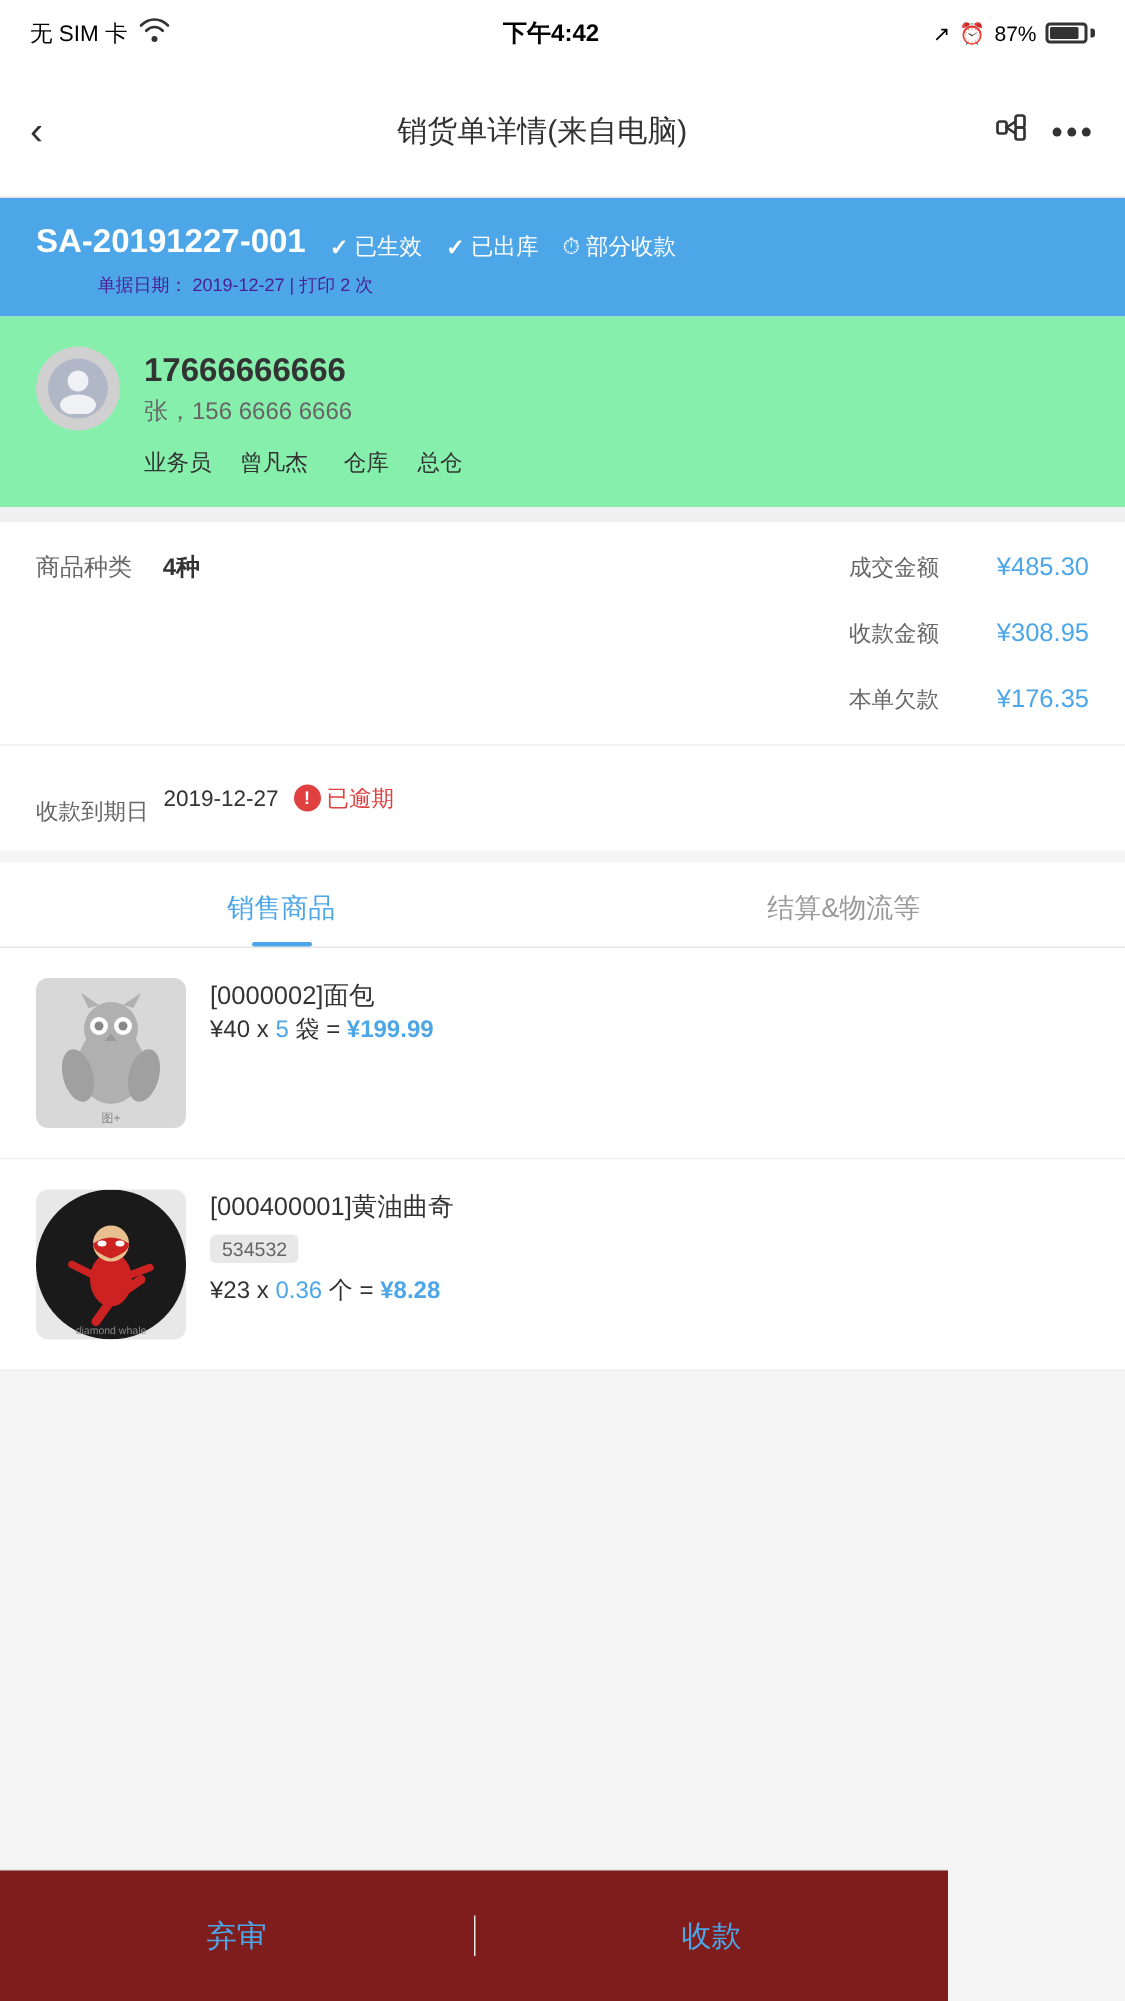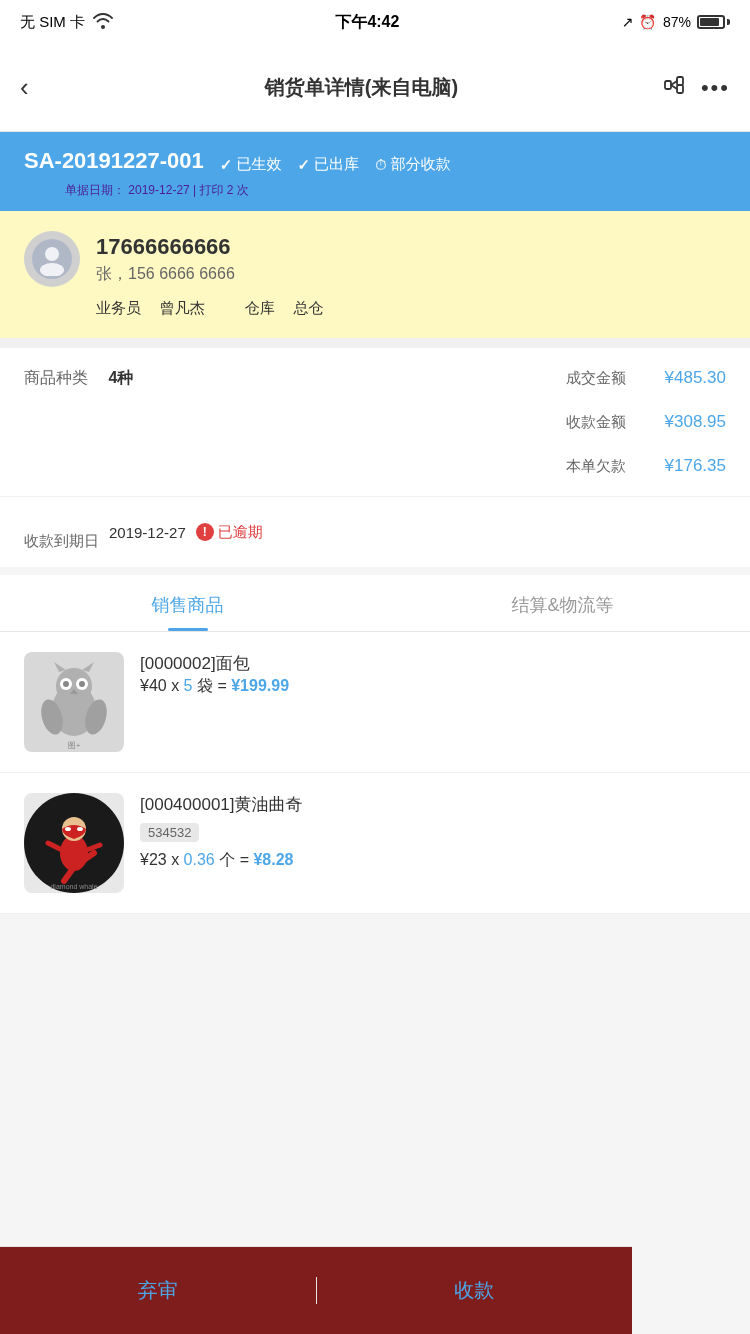--- a/index.html
+++ b/index.html
@@ -40,21 +40,21 @@
     .nav-back {
       font-size: 26px;
       color: #333;
       cursor: pointer;
       width: 40px;
     }
     .nav-title {
       flex: 1;
       text-align: center;
       font-size: 20px;
-      font-weight: 700;
+      font-weight: 400;
       color: #333;
     }
     .nav-actions {
       display: flex;
       align-items: center;
       gap: 16px;
     }
     .nav-action-icon {
       font-size: 20px;
       color: #333;
@@ -91,21 +91,21 @@
     }
     .banner-date {
       font-size: 12px;
       color: #4c1d95;
       margin-top: 8px;
       margin-left: 41px;
     }
 
     
     .customer-section {
-      background: #fef9c3;
+      background: #86efac;
       padding: 20px 24px;
       margin-top: 0;
     }
     .customer-row {
       display: flex;
       align-items: center;
       gap: 16px;
     }
     .avatar {
       width: 56px;
@@ -133,24 +133,23 @@
       font-weight: 600;
       color: #333;
     }
     .customer-phone {
       font-size: 16px;
       color: #666;
       margin-top: 4px;
     }
     .customer-meta {
       display: flex;
-      gap: 40px;
+      gap: 24px;
       margin-top: 12px;
       padding-left: 72px;
-      font-family: Liberation Serif, serif;
     }
     .meta-item {
       font-size: 15px;
       color: #666;
     }
     .meta-item span {
       color: #333;
       font-weight: 500;
     }
 

